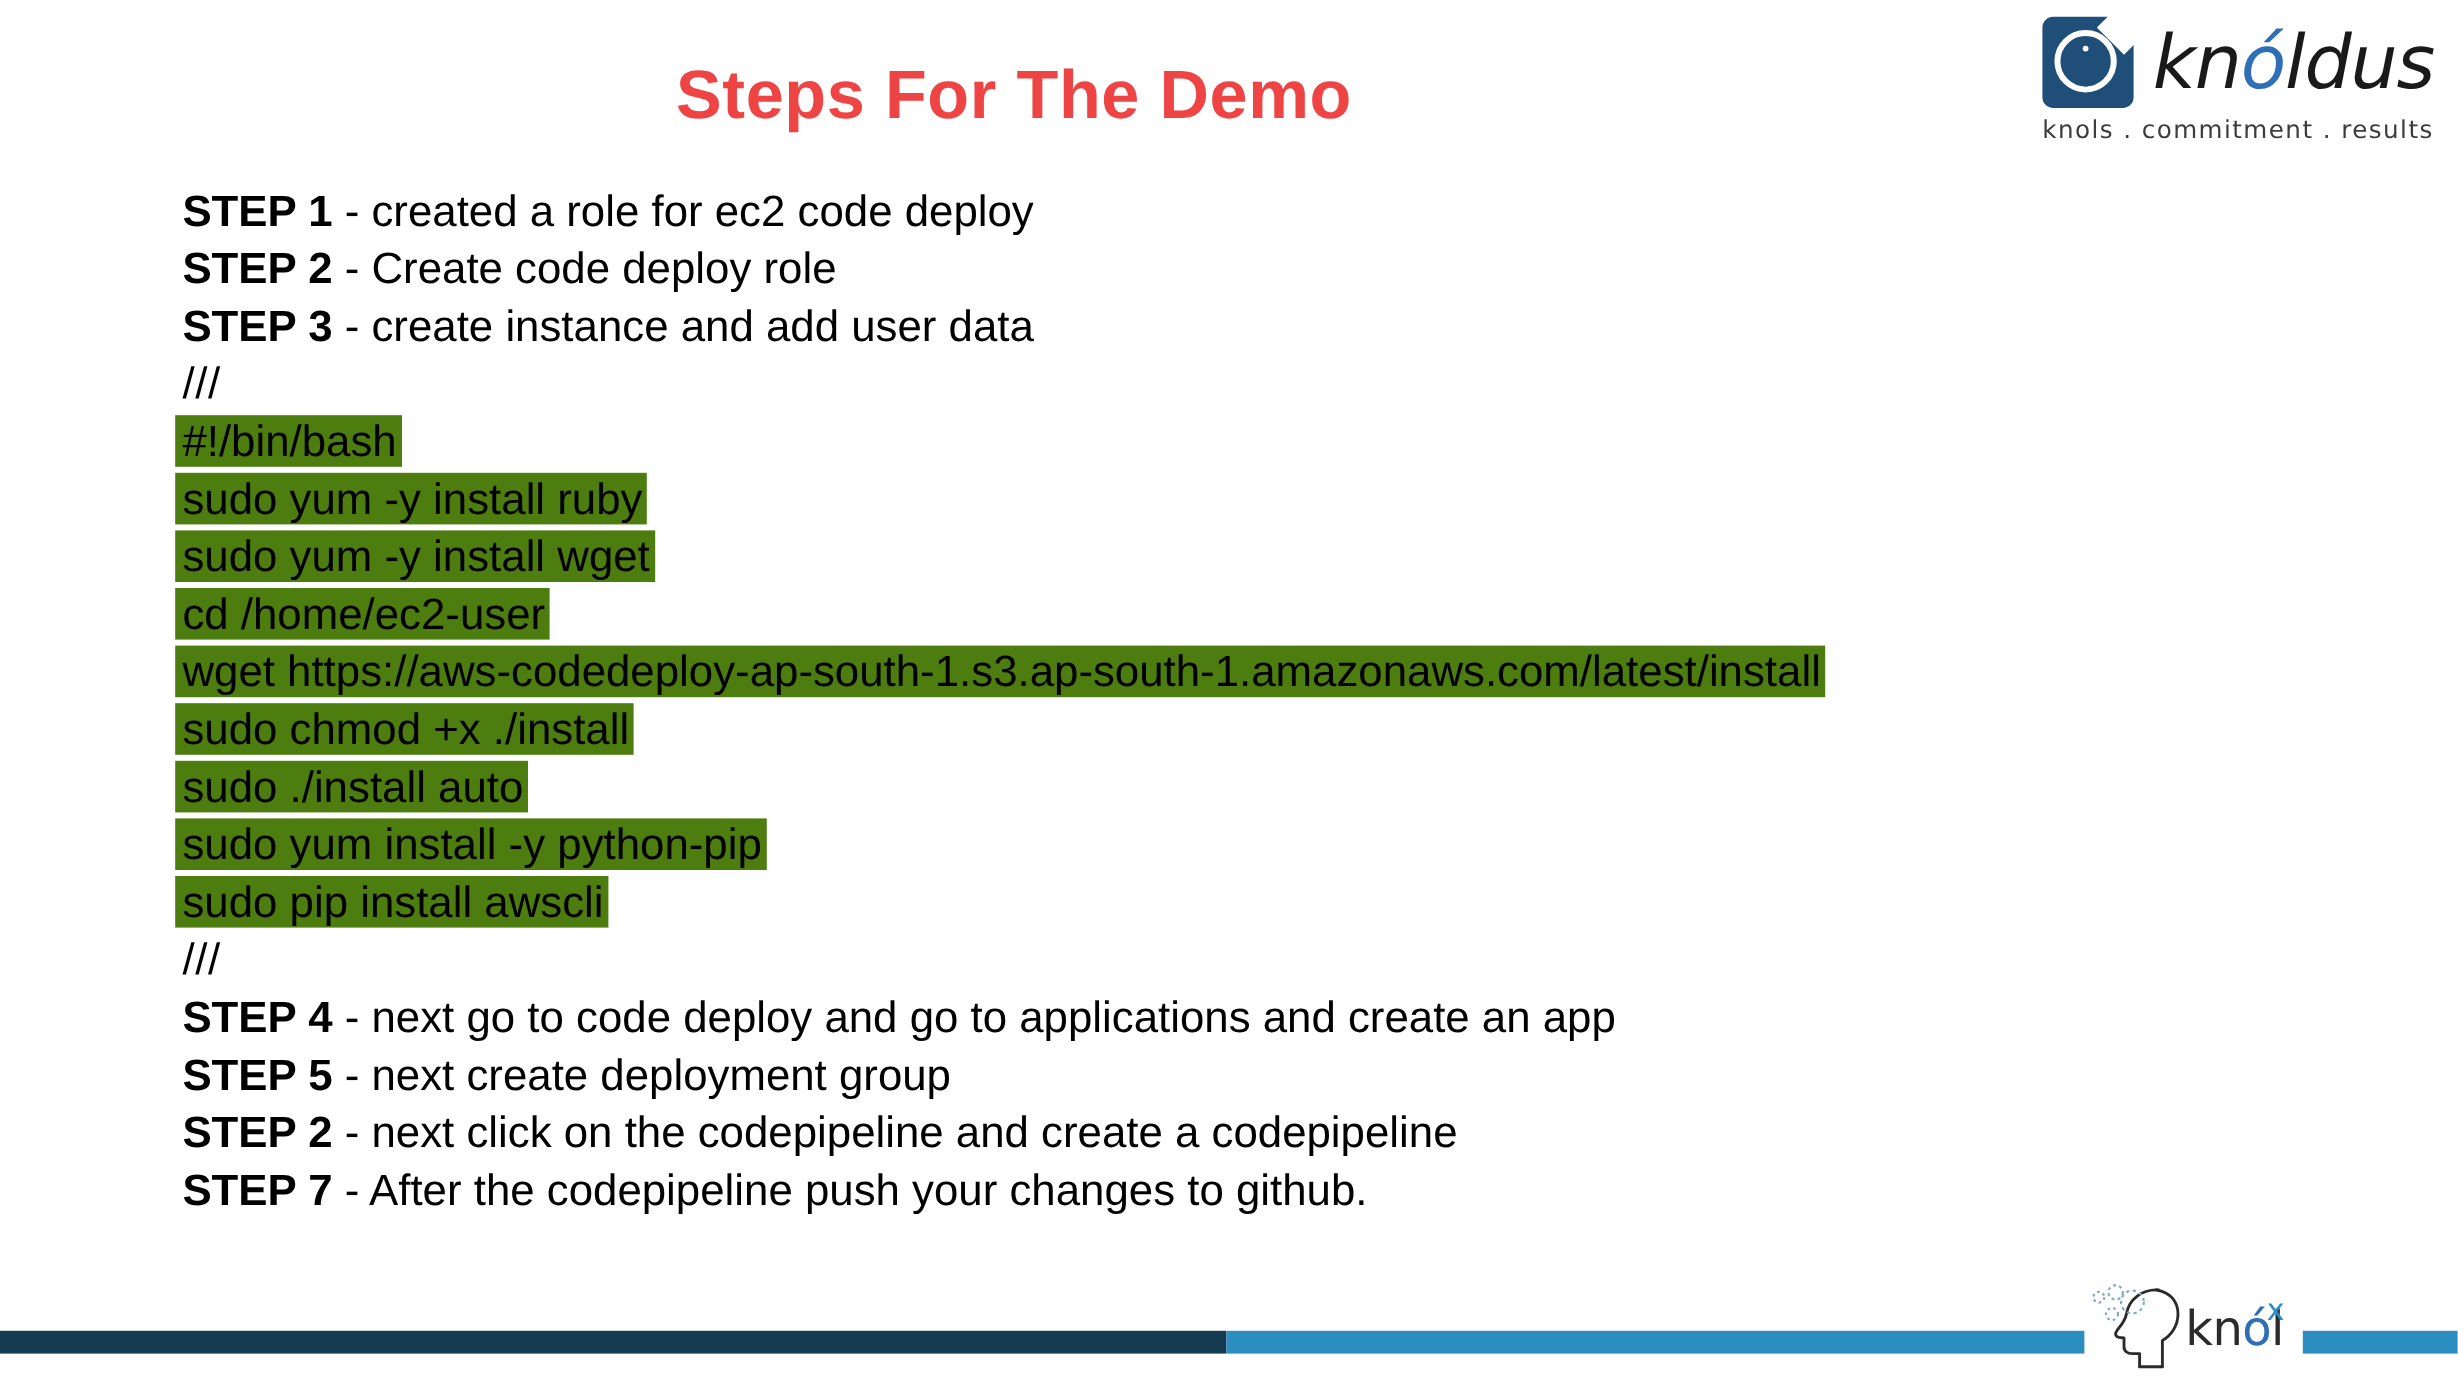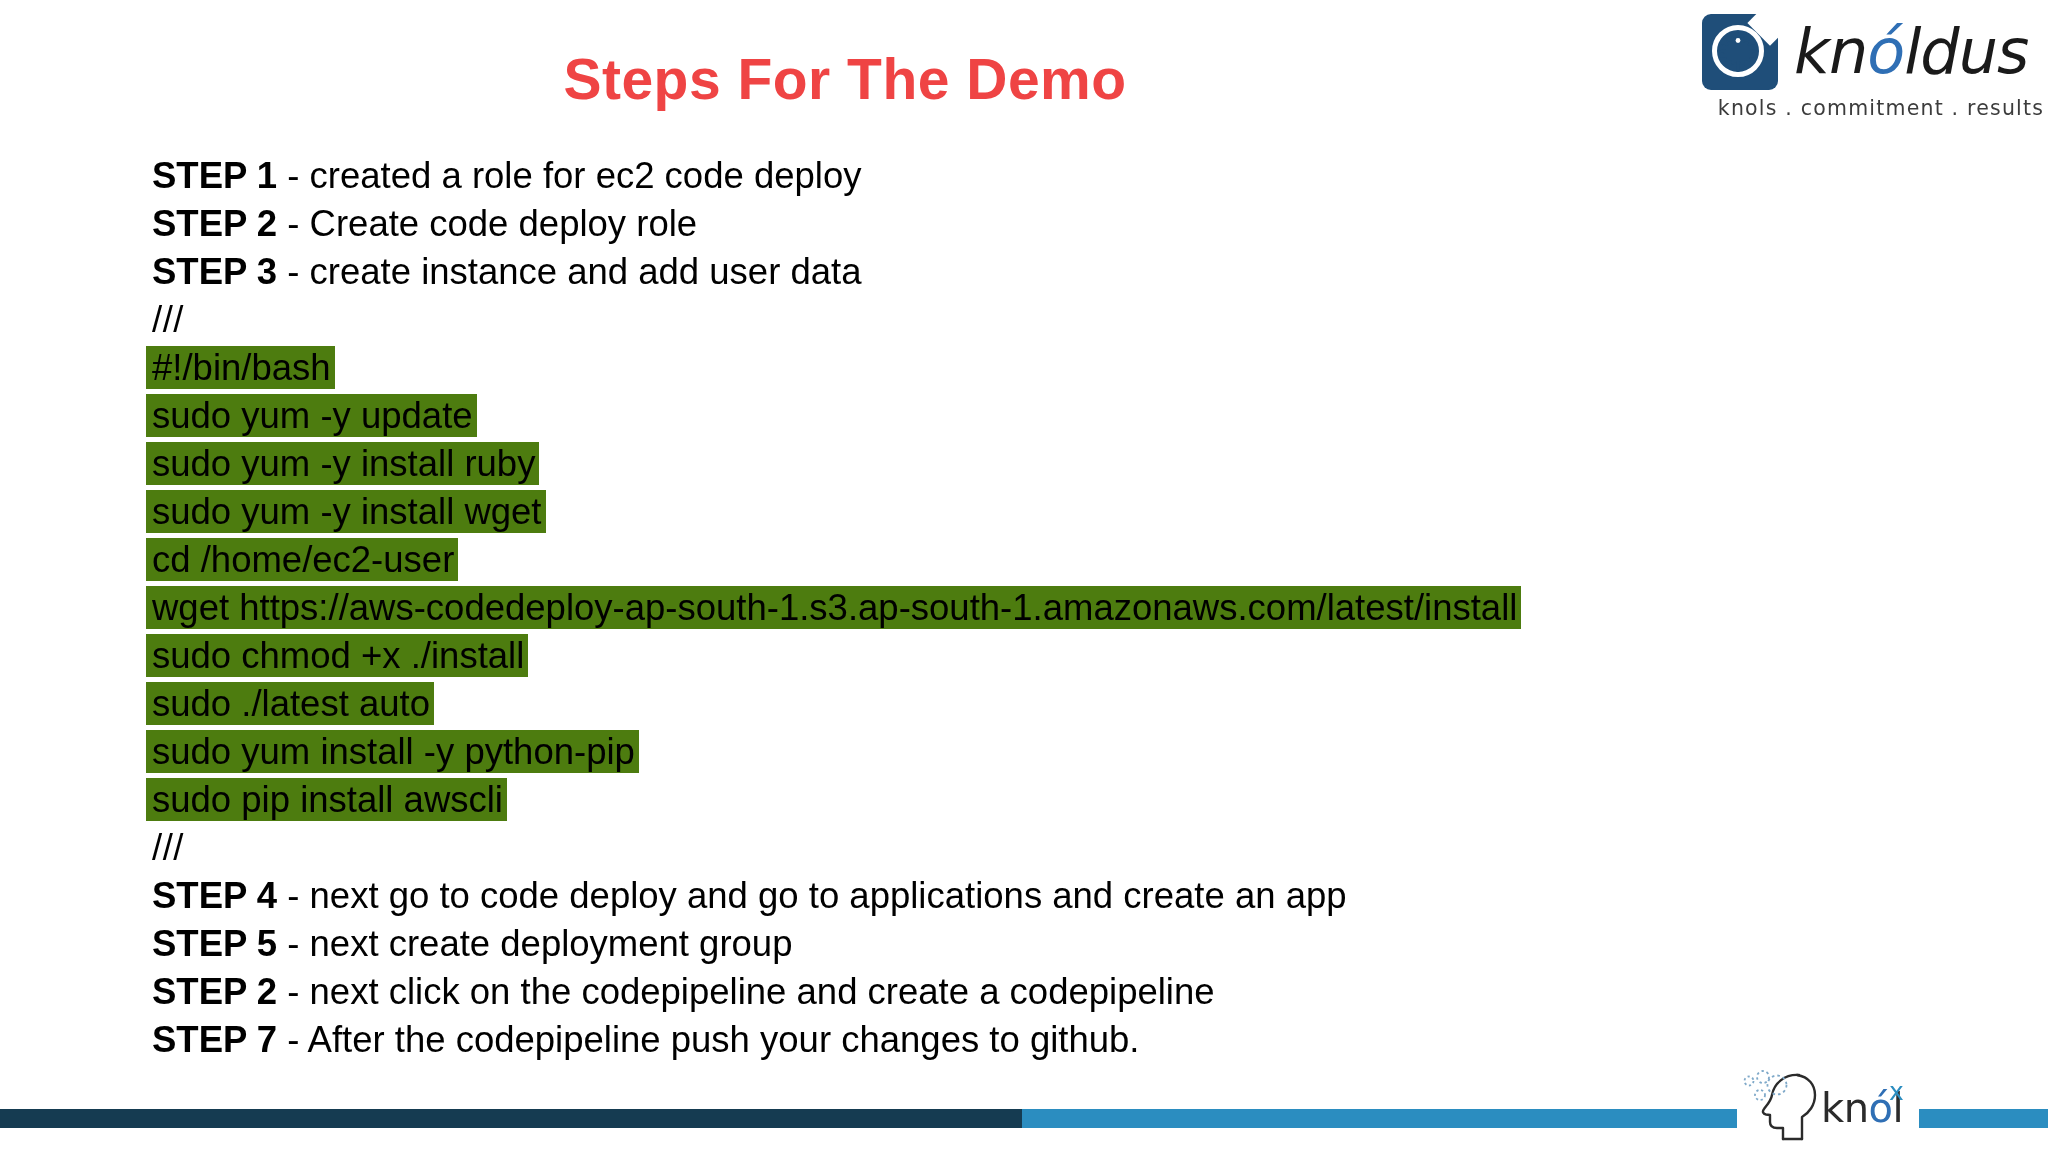--- a/index.html
+++ b/index.html
@@ -95,21 +95,20 @@
   }
   .knoldus-word .accent-o { color: #2f6fb5; }
   .knoldus-tag {
     margin-top: 2px;
     font-size: 20.5px;
     letter-spacing: 1.2px;
     color: #3c3c3c;
     text-align: center;
     width: 330px;
     font-family: "DejaVu Sans", sans-serif;
-    margin-left: 16px;
   }
 
   
   .content {
     position: absolute;
     top: 152px;
     left: 152px;
     width: 1800px;
   }
   .line {
@@ -217,27 +216,26 @@
   </div>
   <div class="knoldus-tag">knols . commitment . results</div>
 </div>
 
 <div class="content" id="body-lines">
     <div class="line step"><span class="lbl">STEP 1</span><span> - created a role for ec2 code deploy</span></div>
     <div class="line step"><span class="lbl">STEP 2</span><span> - Create code deploy role</span></div>
     <div class="line step"><span class="lbl">STEP 3</span><span> - create instance and add user data</span></div>
     <div class="line plain"><span>///</span></div>
     <div class="line code"><span class="code-hl">#!/bin/bash</span></div>
-    <div class="line code"><span class="code-hl">sudo yum -y update</span></div>
     <div class="line code"><span class="code-hl">sudo yum -y install ruby</span></div>
     <div class="line code"><span class="code-hl">sudo yum -y install wget</span></div>
     <div class="line code"><span class="code-hl">cd /home/ec2-user</span></div>
     <div class="line code"><span class="code-hl">wget https://aws-codedeploy-ap-south-1.s3.ap-south-1.amazonaws.com/latest/install</span></div>
     <div class="line code"><span class="code-hl">sudo chmod +x ./install</span></div>
-    <div class="line code"><span class="code-hl">sudo ./latest auto</span></div>
+    <div class="line code"><span class="code-hl">sudo ./install auto</span></div>
     <div class="line code"><span class="code-hl">sudo yum install -y python-pip</span></div>
     <div class="line code"><span class="code-hl">sudo pip install awscli</span></div>
     <div class="line plain"><span>///</span></div>
     <div class="line step"><span class="lbl">STEP 4</span><span> - next go to code deploy and go to applications and create an app</span></div>
     <div class="line step"><span class="lbl">STEP 5</span><span> - next create deployment group</span></div>
     <div class="line step"><span class="lbl">STEP 2</span><span> - next click on the codepipeline and create a codepipeline</span></div>
     <div class="line step"><span class="lbl">STEP 7</span><span> - After the codepipeline push your changes to github.</span></div>
   </div>
 
 <div class="bar-dark"></div>

